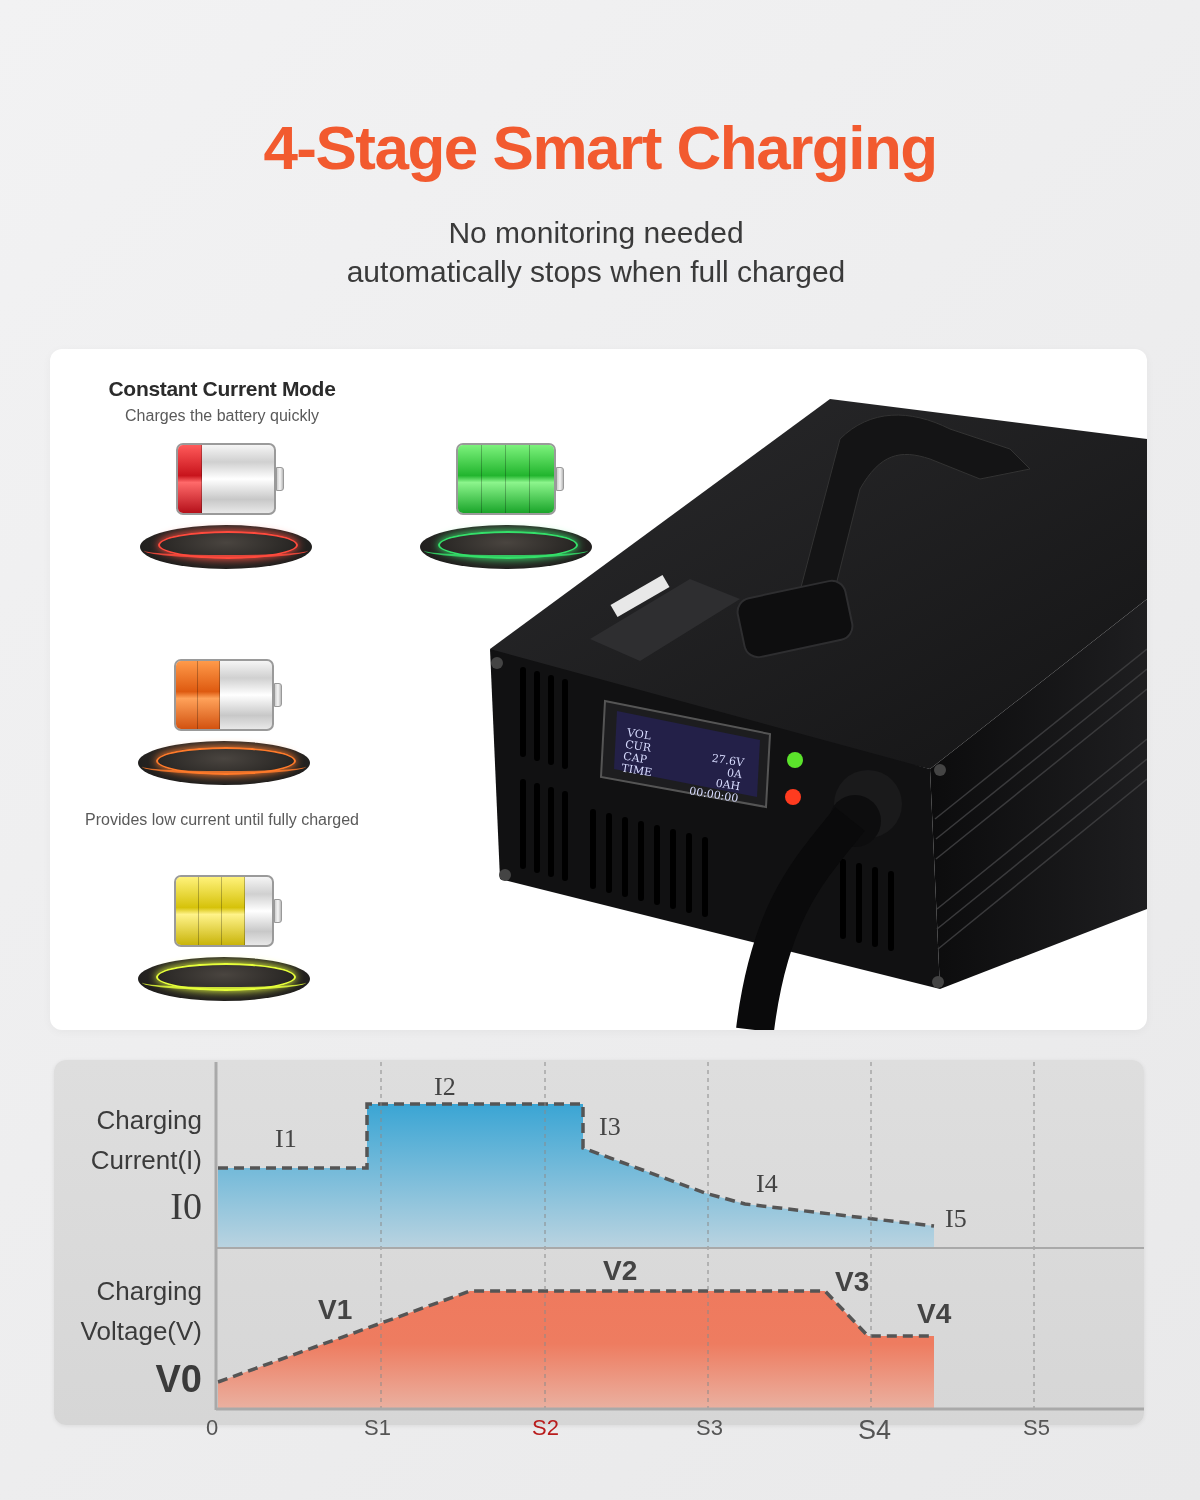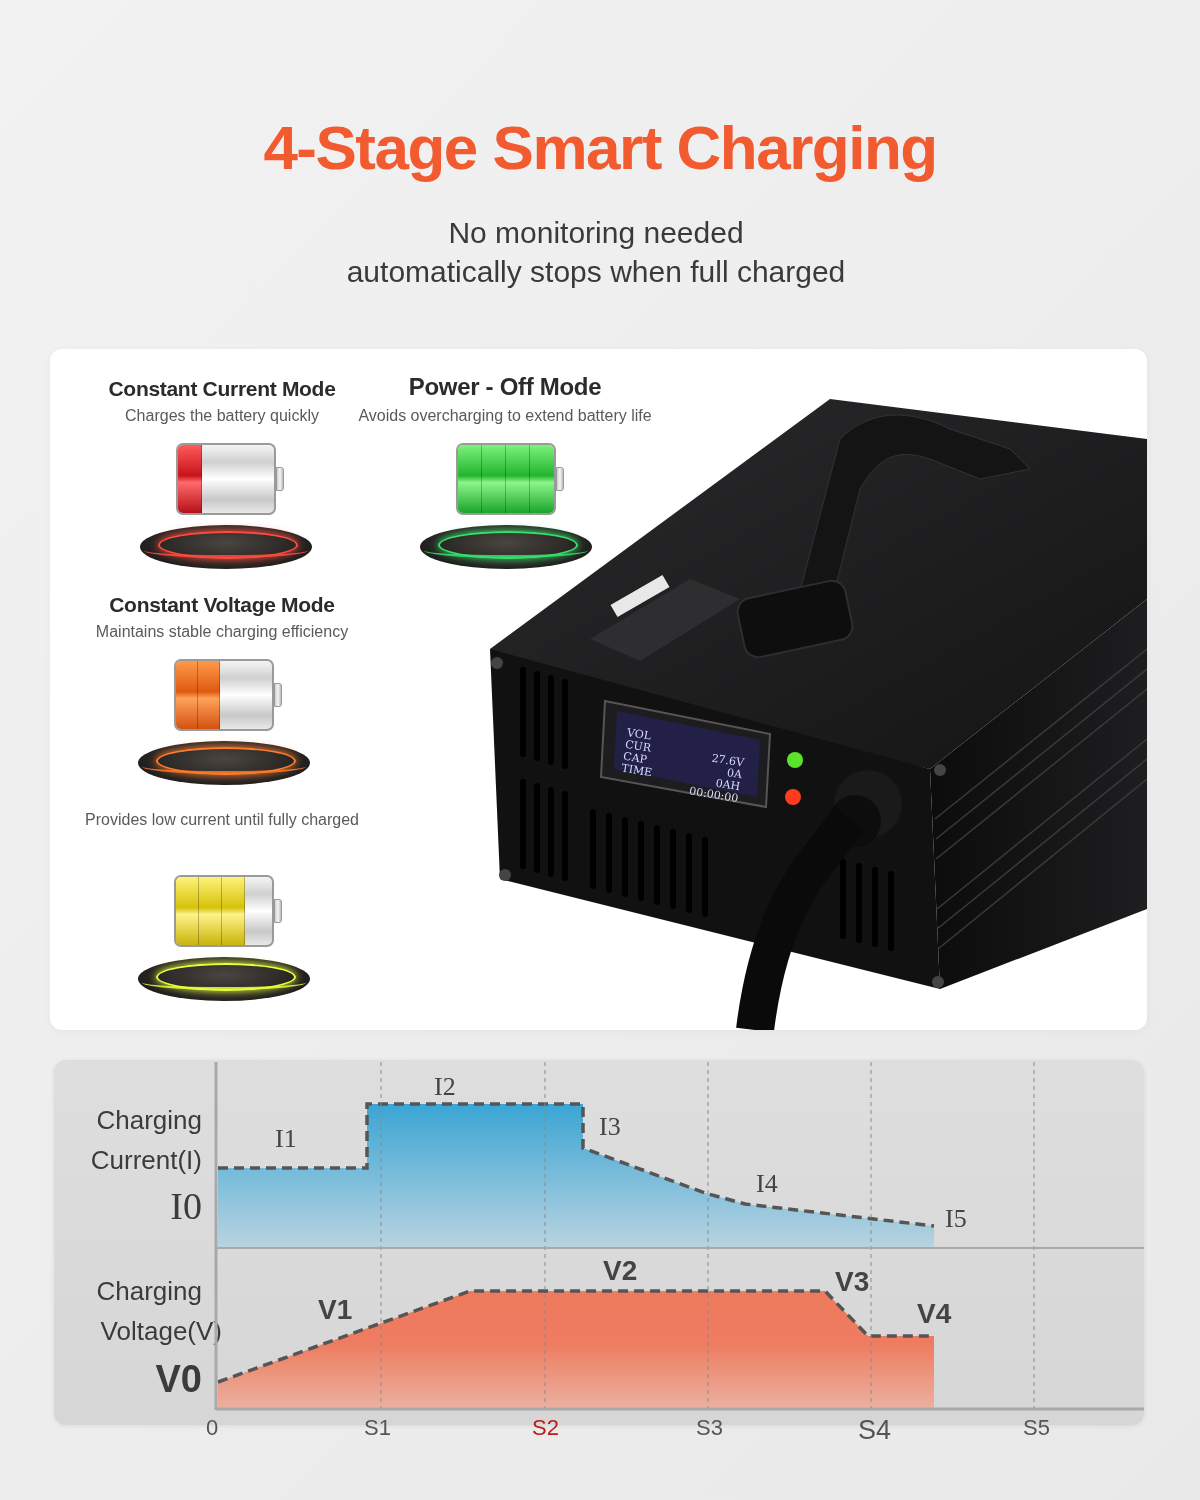--- a/index.html
+++ b/index.html
@@ -90,39 +90,31 @@
     <div class="mode-desc">Charges the battery quickly</div>
   </div>
   <div class="battery-wrap" style="left:90px; top:94px; --glow:#ff4a3d;">
     <div class="battery">
       <div class="cell" style="left:0; width:24px; background:linear-gradient(180deg,#ff5a5a,#c8141c 45%,#ff6a6a 55%,#b5101a);"></div>
     </div>
     <div class="battery-cap"></div>
     <div class="pad"></div>
   </div>
 
-  <div class="mode" style="left:300px; top:24px; width:310px;">
-    <div class="mode-title big">Power - Off Mode</div>
-    <div class="mode-desc">Avoids overcharging to extend battery life</div>
-  </div>
   <div class="battery-wrap" style="left:370px; top:94px; --glow:#34e06a;">
     <div class="battery">
       <div class="cell" style="left:0; width:24px; background:linear-gradient(180deg,#7cf27c,#22b52e 45%,#8cf58c 55%,#1aa52a);"></div>
       <div class="cell" style="left:24px; width:24px; background:linear-gradient(180deg,#7cf27c,#22b52e 45%,#8cf58c 55%,#1aa52a);"></div>
       <div class="cell" style="left:48px; width:24px; background:linear-gradient(180deg,#7cf27c,#22b52e 45%,#8cf58c 55%,#1aa52a);"></div>
       <div class="cell" style="left:72px; width:26px; background:linear-gradient(180deg,#7cf27c,#22b52e 45%,#8cf58c 55%,#1aa52a);"></div>
     </div>
     <div class="battery-cap"></div>
     <div class="pad"></div>
   </div>
 
-  <div class="mode" style="left:25px; top:244px; width:294px;">
-    <div class="mode-title">Constant Voltage Mode</div>
-    <div class="mode-desc">Maintains stable charging efficiency</div>
-  </div>
   <div class="battery-wrap" style="left:88px; top:310px; --glow:#ff7a2a;">
     <div class="battery">
       <div class="cell" style="left:0; width:22px; background:linear-gradient(180deg,#ff9a4a,#de5a10 45%,#ffa25a 55%,#d25210);"></div>
       <div class="cell" style="left:22px; width:22px; background:linear-gradient(180deg,#ff9a4a,#de5a10 45%,#ffa25a 55%,#d25210);"></div>
     </div>
     <div class="battery-cap"></div>
     <div class="pad"></div>
   </div>
 
   <div class="mode" style="left:22px; top:456px; width:300px;">
@@ -237,21 +229,21 @@
 <div class="chart-panel">
   <div class="axis-label" style="left:0; top:40px; width:148px;">
     <div>Charging</div>
   </div>
   <div class="axis-label" style="left:0; top:80px; width:148px;">Current(I)</div>
   <div class="axis-sym" style="left:0; top:124px; width:148px;">I0</div>
 
   <div class="axis-label" style="left:0; top:211px; width:148px;">
     <div>Charging</div>
   </div>
-  <div class="axis-label" style="left:0; top:251px; width:148px;margin-left:20px;">Voltage(V)</div>
+  <div class="axis-label" style="left:0; top:251px; width:148px;">Voltage(V)</div>
   <div class="axis-sym" style="left:0; top:298px; width:148px; font-family:'Liberation Sans',sans-serif; font-weight:700;">V0</div>
 </div>
 
 <svg class="chart-svg" width="1200" height="1500" viewBox="0 0 1200 1500" style="pointer-events:none;">
   <defs>
     <linearGradient id="blueG" x1="0" y1="0" x2="0" y2="1">
       <stop offset="0" stop-color="#3aa5d4"></stop>
         <stop offset="1" stop-color="#b9d3e0"></stop>
     </linearGradient>
     <linearGradient id="redG" x1="0" y1="0" x2="0" y2="1">

